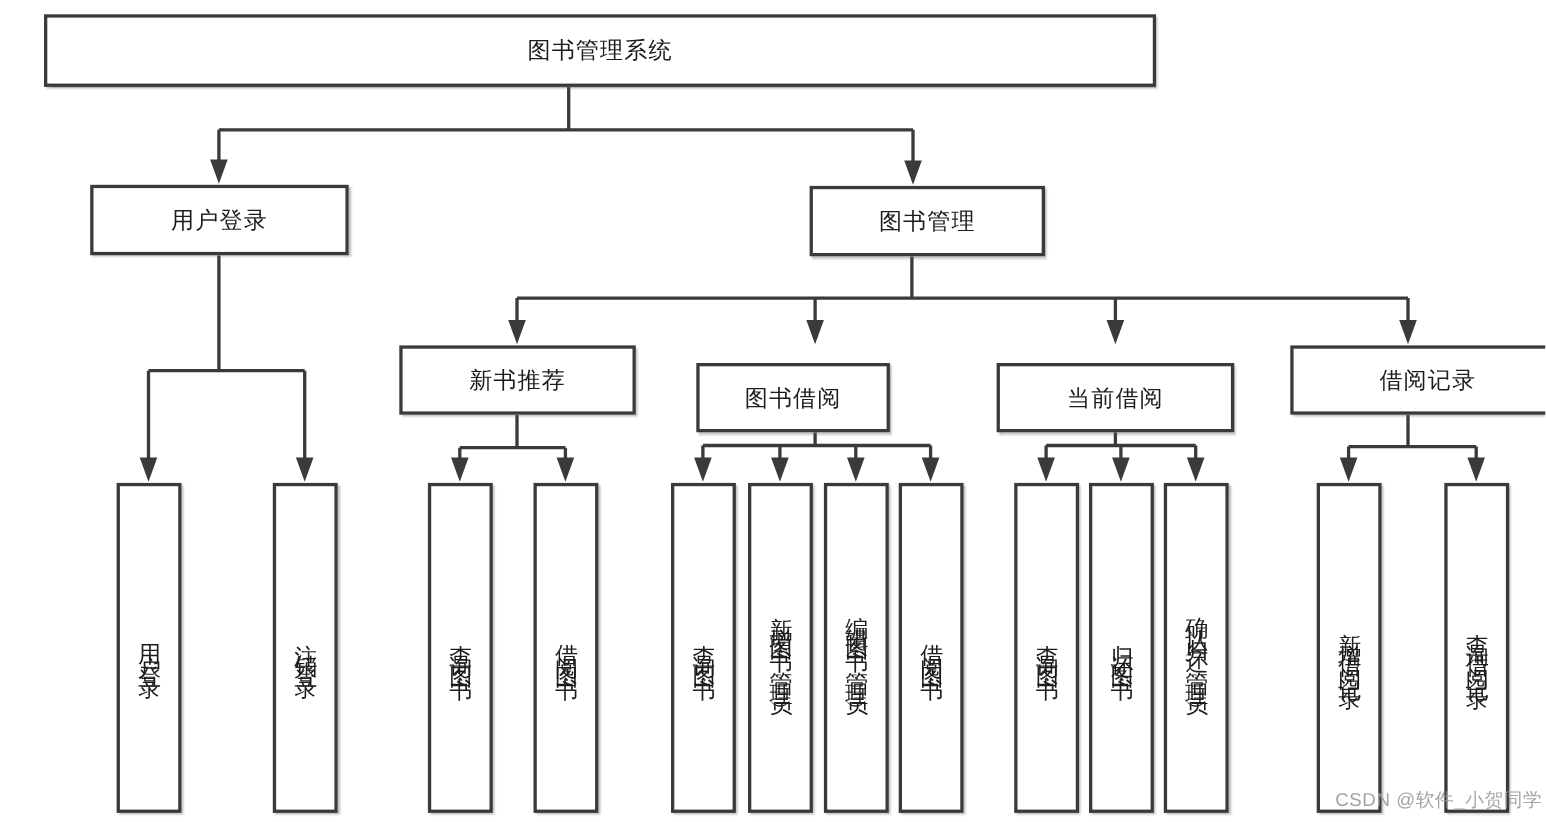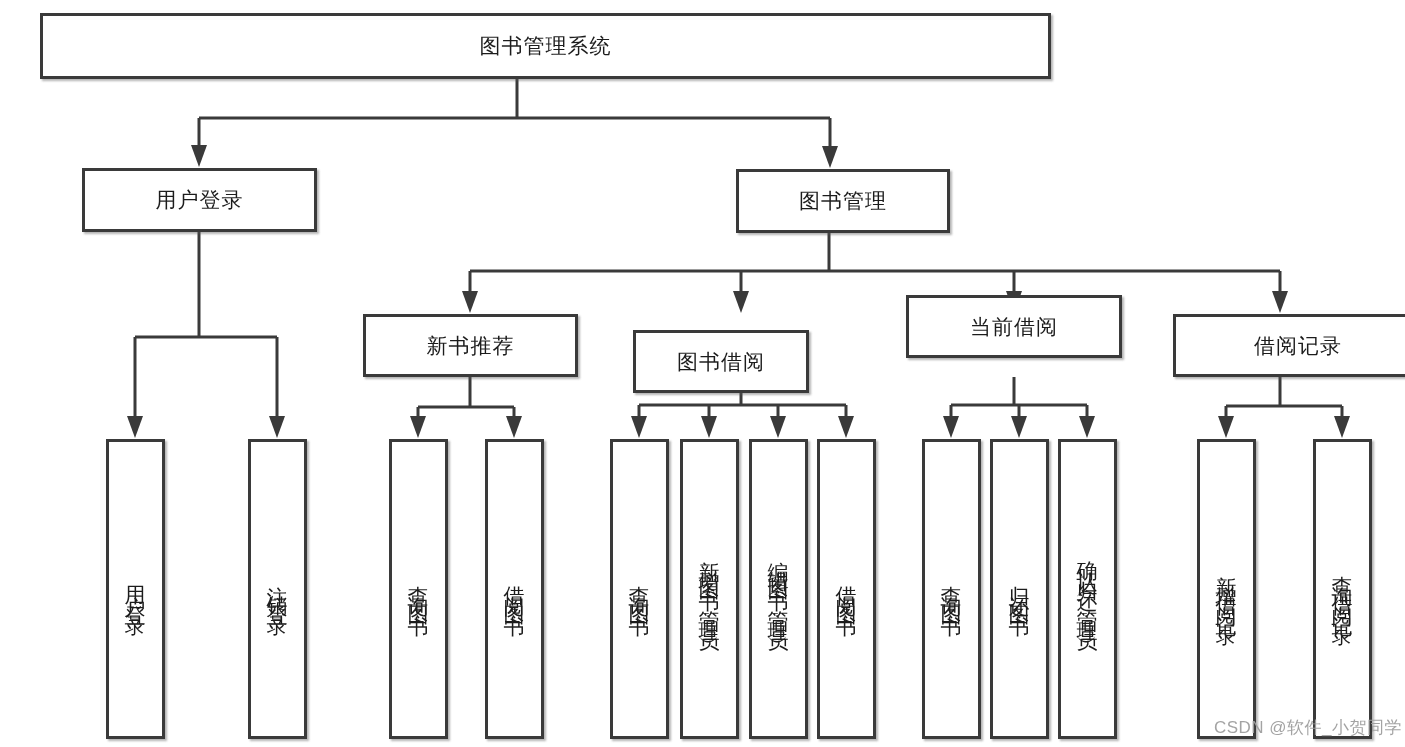--- a/index.html
+++ b/index.html
@@ -52,21 +52,21 @@
     color: #1c1c1c;
   }
   
   #root-node      { left: 12px;  top: 13px;  width: 1011px; height: 66px; margin-left: 28px; }
   
   #node-user-login      { left: 82px;  top: 168px; width: 235px; height: 64px; }
   #node-book-management { left: 712px; top: 169px; width: 214px; height: 64px; margin-left: 24px; }
   
   #node-new-book   { left: 363px;  top: 314px; width: 215px; height: 63px; }
   #node-book-borrow{ left: 633px;  top: 330px; width: 176px; height: 63px; }
-  #node-current    { left: 906px;  top: 295px; width: 216px; height: 63px; }
+  #node-current    { left: 906px;  top: 330px; width: 216px; height: 63px; }
   #node-records    { left: 1173px; top: 314px; width: 250px; height: 63px; }
   
   #leaf-0  { left: 106px; }
   #leaf-1  { left: 248px; }
   #leaf-2  { left: 389px; }
   #leaf-3  { left: 485px; }
   #leaf-4  { left: 610px; }
   #leaf-5  { left: 680px; }
   #leaf-6  { left: 749px; }
   #leaf-7  { left: 817px; }

